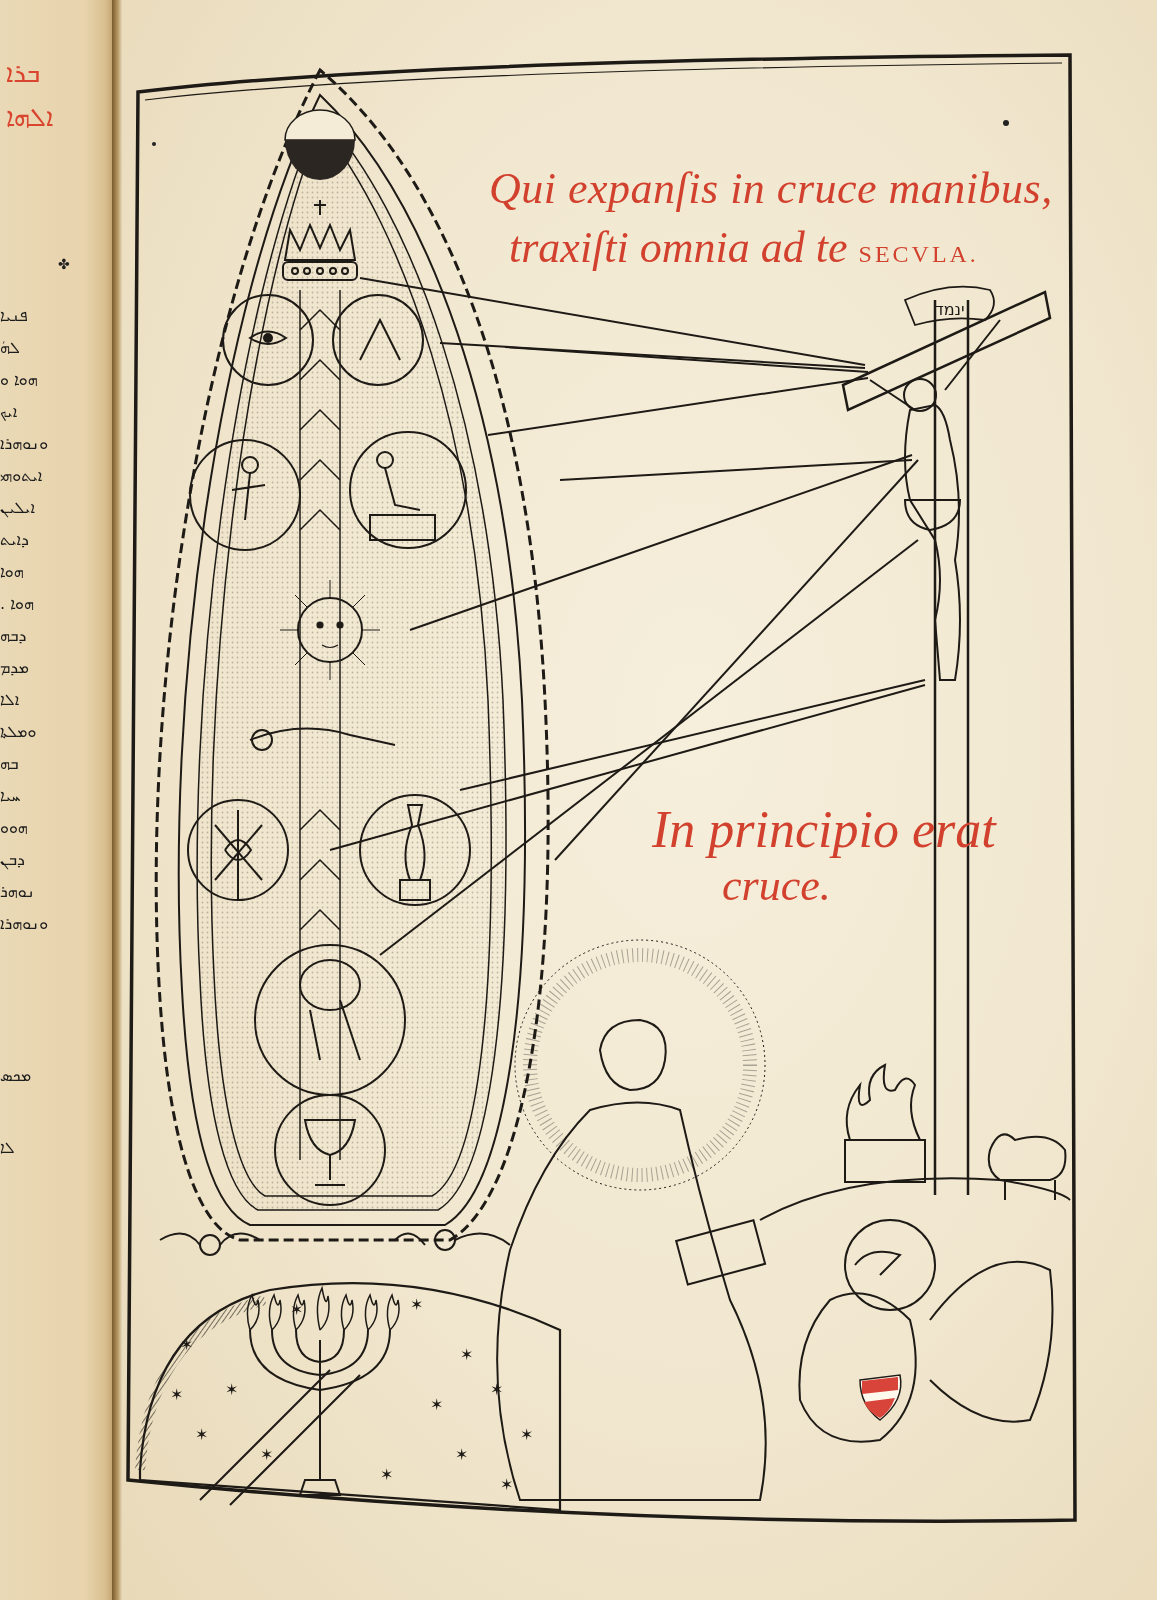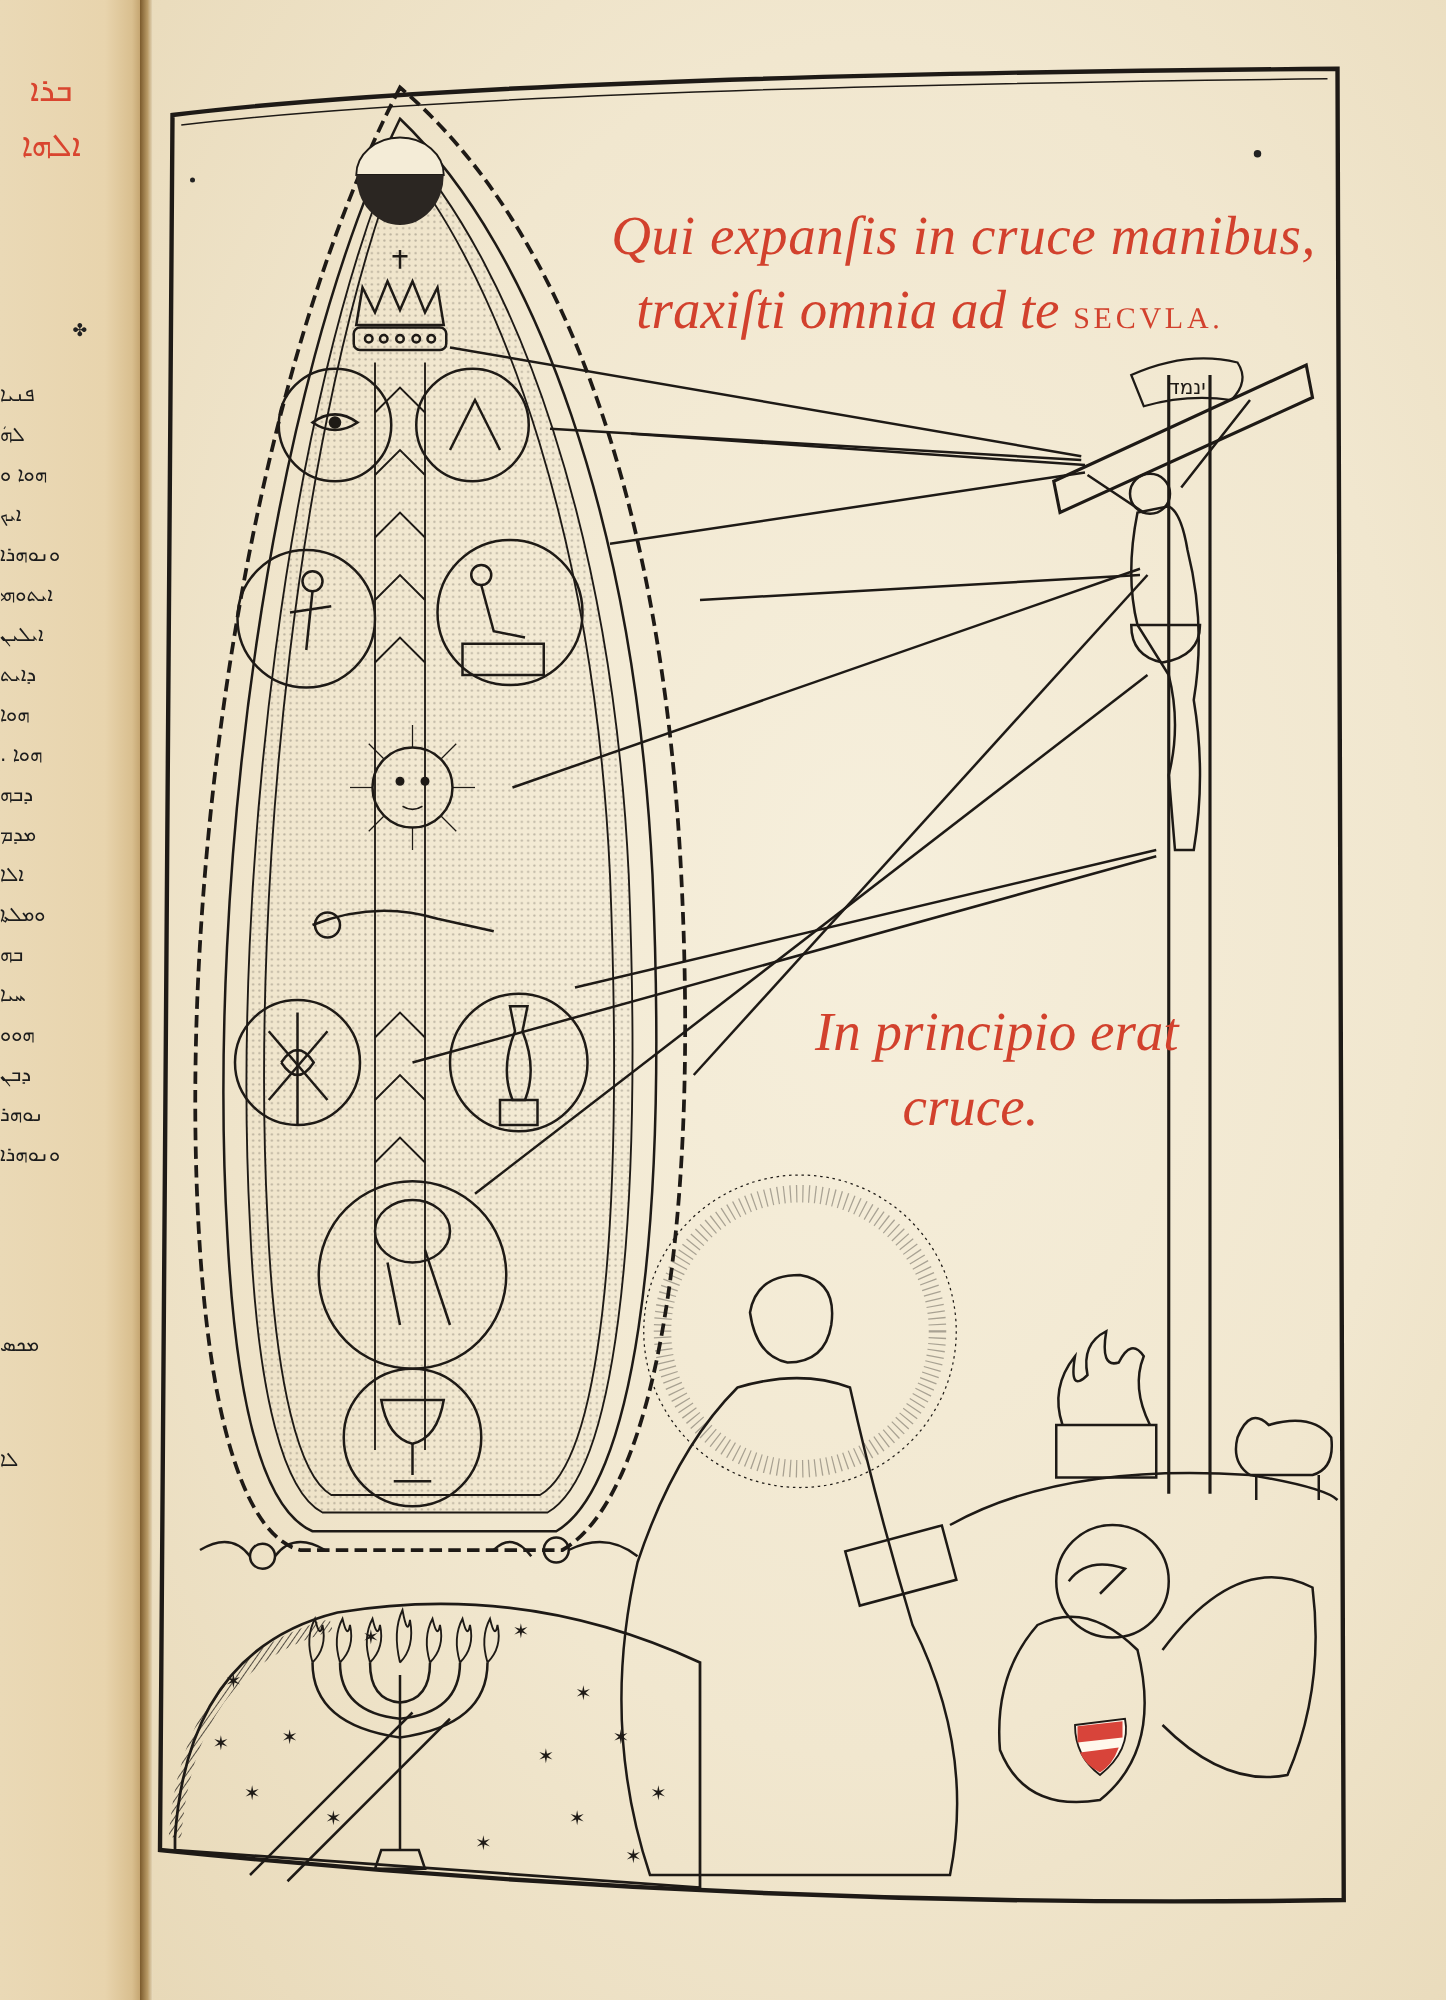--- a/index.html
+++ b/index.html
@@ -11,21 +11,21 @@
   
   .left-page {
     position: absolute; left: 0; top: 0; width: 120px; height: 1600px;
     background: linear-gradient(90deg, #ead9b6 0%, #e8d4ad 70%, #d9bf8f 88%, #b8955e 97%, #8a6a3a 100%);
   }
   .gutter {
     position: absolute; left: 112px; top: 0; width: 10px; height: 1600px;
     background: linear-gradient(90deg, #7a5a2c, #b89a66 60%, #e6d8ba);
   }
   .left-heading {
-    position: absolute; left: 6px; width: 70px; text-align: center;
+    position: absolute; left: 6px; width: 70px; text-align: left;
     color: #d9452f; font-size: 26px; font-family: "DejaVu Serif", serif; direction: rtl;
   }
   .left-ornament { position:absolute; left:58px; top:256px; font-size:14px; color:#222; }
   .left-lines { position: absolute; left: 0; top: 300px; width: 70px; }
   .left-line {
     height: 32px; line-height: 32px; font-size: 16px; color: #1c1c1c;
     white-space: nowrap; overflow: hidden; text-align: left; direction: rtl;
     font-family: "DejaVu Sans", sans-serif;
   }
   
@@ -33,21 +33,21 @@
     position: absolute; left: 122px; top: 0; width: 1035px; height: 1600px;
     background: radial-gradient(ellipse at 55% 45%, #f6efdc 0%, #f1e7cf 55%, #e8d9b8 100%);
   }
   .inscription {
     position: absolute; color: #d2412d; font-style: italic;
     font-family: "Liberation Serif", serif; white-space: nowrap; margin-left: 24px;
   }
   .ins-top-1 { left: 465px; top: 163px; font-size: 44px; letter-spacing: 0.5px; }
   .ins-top-2 { left: 485px; top: 222px; font-size: 44px; }
   .ins-top-2 .sc { font-style: normal; font-size: 24px; letter-spacing: 3px; }
-  .ins-mid-1 { left: 628px; top: 800px; font-size: 44px; }
+  .ins-mid-1 { left: 628px; top: 800px; font-size: 52px; }
   .ins-mid-2 { left: 698px; top: 860px; font-size: 44px; }
   .speck { position:absolute; width:6px; height:6px; border-radius:50%; background:#222; }
 </style>
 </head>
 <body>
 
 <div class="left-page">
   <div class="left-heading" style="top:58px;">ܒܪܐ</div>
   <div class="left-heading" style="top:102px;">ܐܠܗܐ</div>
   <div class="left-ornament">✤</div>
@@ -66,21 +66,21 @@
     <div class="left-line">ܡܕܡ</div>
     <div class="left-line">ܐܠܐ</div>
     <div class="left-line">ܘܡܠܬܐ</div>
     <div class="left-line">ܒܗ</div>
     <div class="left-line">ܚܝܐ</div>
     <div class="left-line">ܗܘܘ</div>
     <div class="left-line">ܕܒܢ</div>
     <div class="left-line">ܢܘܗܪ</div>
     <div class="left-line">ܘܢܘܗܪܐ</div>
     <div class="left-line" style="margin-top:120px;">ܡܟܣ</div>
-    <div class="left-line" style="margin-top:60px;">ܠܐ</div>
+    <div class="left-line" style="margin-top:40px;">ܠܐ</div>
   </div>
 </div>
 <div class="gutter"></div>
 
 <div class="right-page"></div>
 
 <svg width="1157" height="1600" style="position:absolute;left:0;top:0;" viewBox="0 0 1157 1600">
   <defs>
     <pattern id="hatch" width="4" height="4" patternUnits="userSpaceOnUse" patternTransform="rotate(35)">
       <line x1="0" y1="0" x2="0" y2="4" stroke="#1e1a16" stroke-width="1.2"></line>

